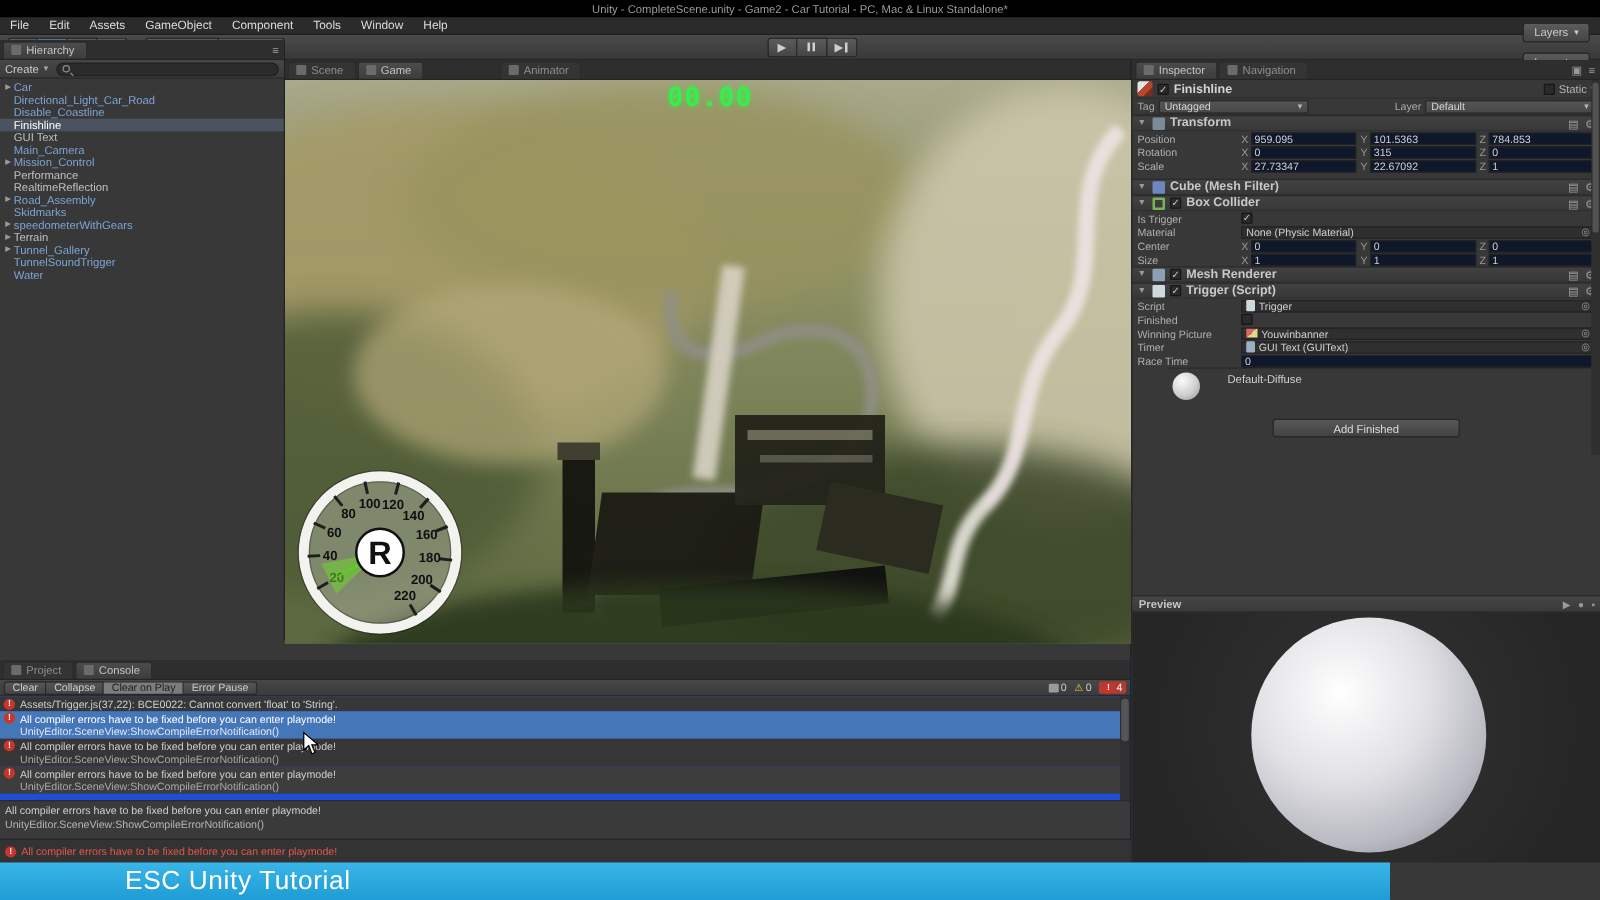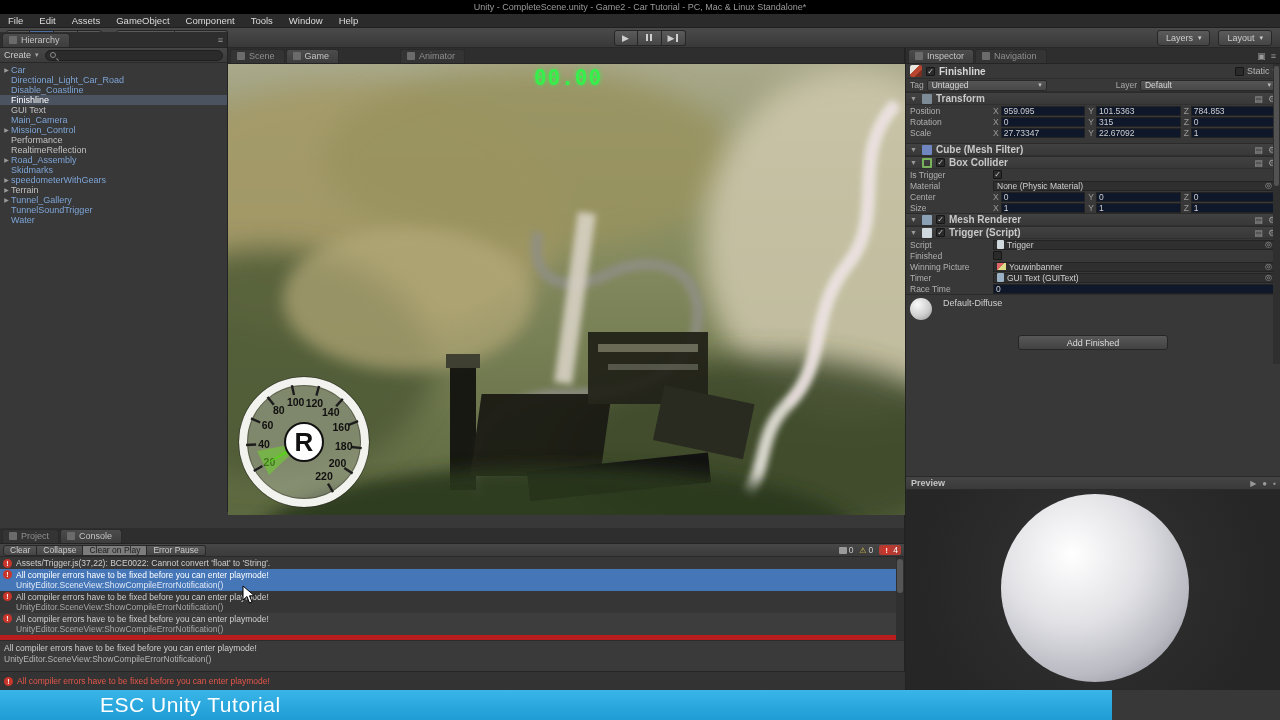--- a/index.html
+++ b/index.html
@@ -100,37 +100,37 @@
   .axf{flex:1;display:flex;align-items:center;gap:2px;min-width:0;}
   .axl{color:#999;}
   .axv{flex:1;background:#0f172a;border:1px solid #222;height:10px;line-height:9px;padding:0 2px;
     color:#cfcfcf;overflow:hidden;white-space:nowrap;}
   .objfield{flex:1;background:#2f2f2f;border:1px solid #232323;height:10px;display:flex;align-items:center;
     padding:0 3px;gap:3px;color:#cfcfcf;}
   .objfield .fv{flex:1;overflow:hidden;white-space:nowrap;}
   .objfield .tg{color:#9a9a9a;font-size:8px;}
   .fileic{width:7px;height:9px;background:#cfd8dc;border-radius:1px;flex:0 0 auto;}
   .imgic{width:9px;height:7px;background:linear-gradient(135deg,#d66 0 50%,#dd8 50%);flex:0 0 auto;}
-  .matbar{border-top:1px solid #2b2b2b;padding:3px 4px;display:flex;gap:11px;align-items:flex-start;}
+  .matbar{border-top:1px solid #2b2b2b;padding:3px 4px;display:flex;gap:22px;align-items:flex-start;margin-left:28px;}
   .matball{width:22px;height:22px;border-radius:50%;
     background:radial-gradient(circle at 35% 30%,#fafafa,#cfcfcf 55%,#8f8f8f);}
   .shaderrow{display:flex;align-items:center;gap:4px;margin-top:3px;font-size:8.5px;color:#aaa;}
   .addcomp{width:150px;height:15px;margin:12px auto;background:linear-gradient(#585858,#424242);
     border:1px solid #262626;border-radius:3px;color:#ddd;font-size:9px;display:flex;
     align-items:center;justify-content:center;}
   .preview-head{height:14px;background:linear-gradient(#454545,#3a3a3a);border-top:1px solid #2a2a2a;
     border-bottom:1px solid #2a2a2a;display:flex;align-items:center;padding:0 5px;font-size:9px;
     font-weight:bold;color:#c4c4c4;}
   .ph-right{margin-left:auto;display:flex;gap:6px;color:#9a9a9a;font-weight:normal;font-size:8px;}
   .preview-area{position:relative;height:200px;background:radial-gradient(circle at 50% 45%,#333 0%,#262626 80%);overflow:hidden;}
   .bigsphere{position:absolute;left:95px;top:4px;width:188px;height:188px;border-radius:50%;
     background:radial-gradient(circle at 38% 32%,#ffffff,#e2e2e6 40%,#b9bac2 70%,#83848e 95%);}
 
   
-  #console{left:0;top:528px;width:905px;height:143px;border-right:1px solid #232323;background:#b91c1c;}
+  #console{left:0;top:528px;width:905px;height:143px;border-right:1px solid #232323;background:#1d4ed8;}
   .con-toolbar{height:13px;background:linear-gradient(#474747,#3b3b3b);border-bottom:1px solid #2a2a2a;
     display:flex;align-items:center;padding:0 3px;}
   .conbtn{height:11px;padding:0 6px;font-size:8.5px;color:#ccc;background:linear-gradient(#565656,#454545);
     border:1px solid #282828;border-left-width:0;display:flex;align-items:center;}
   .conbtn:first-child{border-left-width:1px;border-radius:3px 0 0 3px;}
   .conbtn.last{border-radius:0 3px 3px 0;}
   .conbtn.on{background:#7c7c7c;color:#1d1d1d;}
   .con-counts{margin-left:auto;display:flex;align-items:center;gap:6px;font-size:8.5px;color:#ccc;}
   .cnt{display:flex;align-items:center;gap:2px;}
   .bubble{width:8px;height:7px;background:#9a9a9a;border-radius:1px;}
@@ -227,21 +227,21 @@
       <span class="pausebars">
           <i></i>
           <i></i>
         </span>
     </div>
     <div class="toolbtn">
       <span style="color:#cfcfcf;font-size:9px;">▶</span>
       <span class="stepbar"></span>
     </div>
   </div>
-  <div style="margin-left:auto;display:flex;gap:8px;margin-right:8px;">
+  <div style="margin-left:auto;display:flex;gap:8px;margin-right:8px;flex-direction:column;">
     <div class="ddbtn">
       <span>Layers</span>
       <span style="font-size:7px;">▾</span>
     </div>
     <div class="ddbtn">
       <span>Layout</span>
       <span style="font-size:7px;">▾</span>
     </div>
   </div>
 </div>

